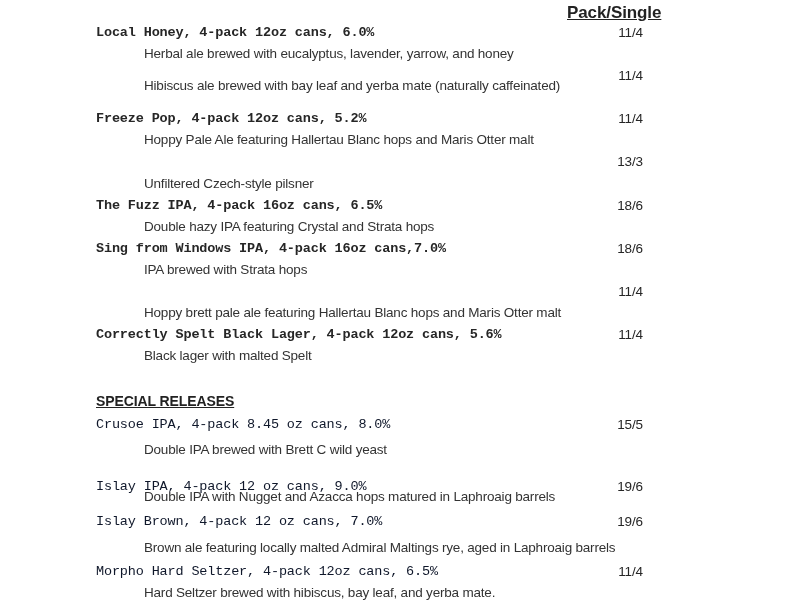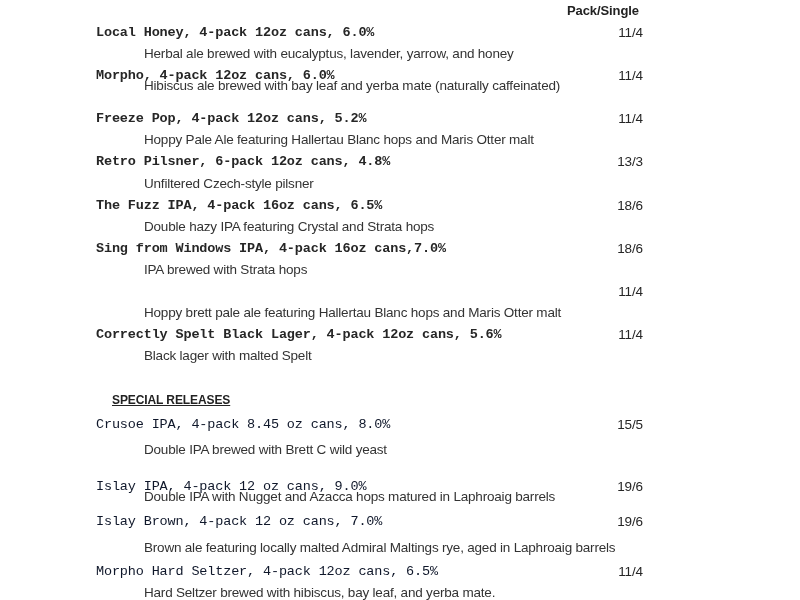--- a/index.html
+++ b/index.html
@@ -20,21 +20,22 @@
       position: absolute;
       left: 96px;
       top: 0;
       width: 560px;
     }
     .price-header {
       position: absolute;
       top: 3px;
       left: 471px;
       font-weight: bold;
-      font-size: 13px;
+      text-decoration: underline;
+      font-size: 17px;
       color: #222;
       letter-spacing: -0.1px;
     }
     .row {
       position: absolute;
       left: 0;
       width: 552px;
       height: 20px;
       line-height: 20px;
       white-space: nowrap;
@@ -59,56 +60,54 @@
       position: absolute;
       left: 48px;
       height: 20px;
       line-height: 20px;
       white-space: nowrap;
       color: #333;
       letter-spacing: -0.2px;
     }
     .section-title {
       position: absolute;
-      left: 16px;
+      left: 0;
       top: 393px;
       font-weight: bold;
       text-decoration: underline;
-      font-size: 12px;
+      font-size: 14px;
       color: #222;
       letter-spacing: -0.1px;
     }
   </style>
 </head>
 <body>
 
 <div class="page">
 
   <div class="price-header">Pack/Single</div>
 
   <div class="row regular" style="top:23px">
     <span class="name">Local Honey, 4-pack 12oz cans, 6.0%</span>
     <span class="price">11/4</span>
   </div>
   <div class="desc" style="top:44px">Herbal ale brewed with eucalyptus, lavender, yarrow, and honey</div>
 
   <div class="row regular" style="top:66px">
-    <span class="name">Morpho, 4-pack 12oz cans, 6.0%</span>
     <span class="price">11/4</span>
   </div>
   <div class="desc" style="top:76px">Hibiscus ale brewed with bay leaf and yerba mate (naturally caffeinated)</div>
 
   <div class="row regular" style="top:109px">
     <span class="name">Freeze Pop, 4-pack 12oz cans, 5.2%</span>
     <span class="price">11/4</span>
   </div>
   <div class="desc" style="top:130px">Hoppy Pale Ale featuring Hallertau Blanc hops and Maris Otter malt</div>
 
   <div class="row regular" style="top:152px">
-    <span class="name">Retro Pilsner, 6-pack 12oz cans, 4.8%</span>
     <span class="price">13/3</span>
   </div>
   <div class="desc" style="top:174px">Unfiltered Czech-style pilsner</div>
 
   <div class="row regular" style="top:196px">
     <span class="name">The Fuzz IPA, 4-pack 16oz cans, 6.5%</span>
     <span class="price">18/6</span>
   </div>
   <div class="desc" style="top:217px">Double hazy IPA featuring Crystal and Strata hops</div>
 

